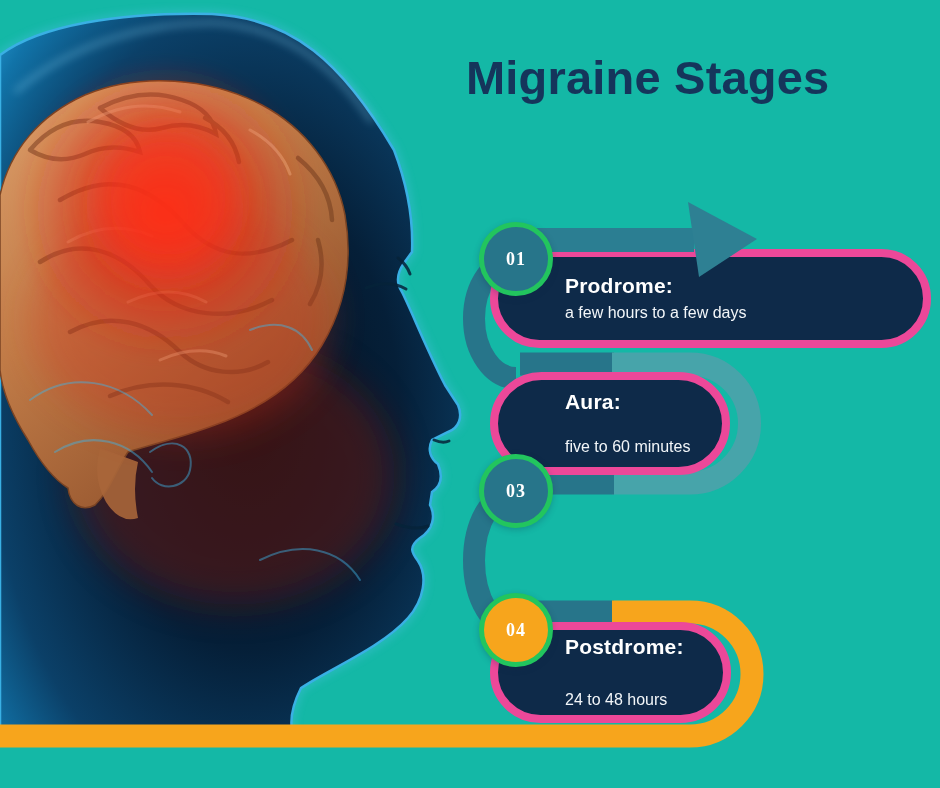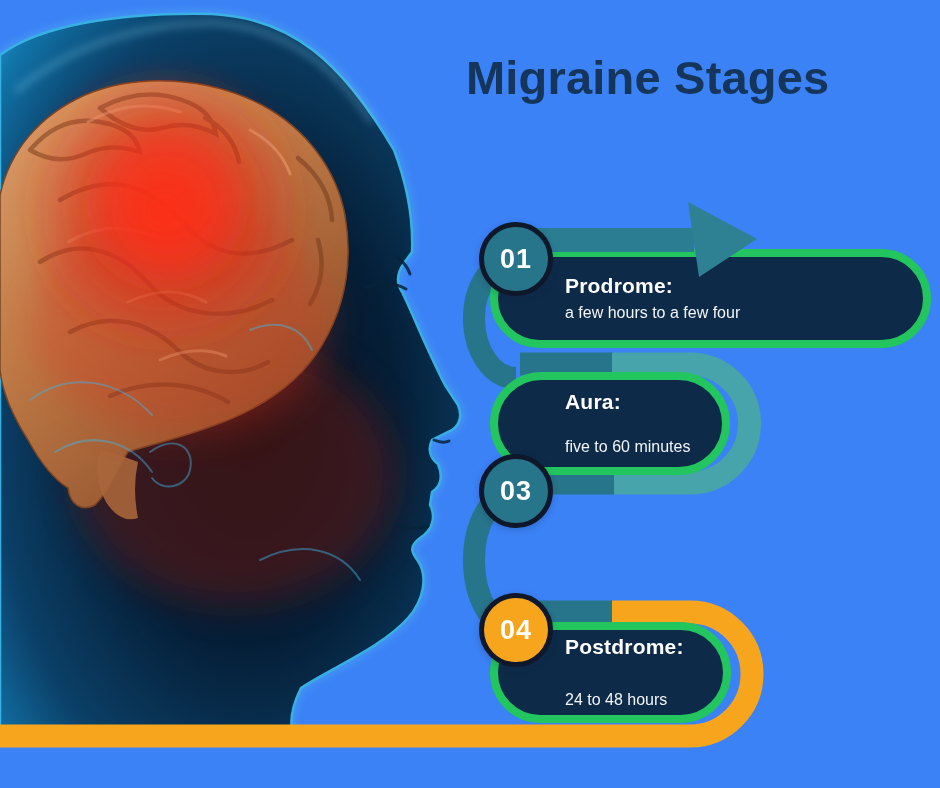--- a/index.html
+++ b/index.html
@@ -1,41 +1,42 @@
 <!DOCTYPE html>
 <html><head>
 <meta charset="utf-8">
 <style>
   html,body{margin:0;padding:0;background:#ffffff;}
   #canvas{
-    position:relative;width:940px;height:788px;background:#3b82f6;overflow:hidden;
+    position:relative;width:940px;height:788px;background:#14b8a6;overflow:hidden;
     font-family:"Liberation Sans",sans-serif;
   }
   svg{display:block;}
   .layer{position:absolute;left:0;top:0;}
   
   .title{
     position:absolute;left:466px;top:50px;width:460px;
     font-size:47px;font-weight:800;letter-spacing:.2px;color:#15355b;
   }
   
   .pill{
     position:absolute;box-sizing:border-box;
-    background:#0e2a49;border:8px solid #22c55e;border-radius:999px;
+    background:#0e2a49;border:8px solid #ec4899;border-radius:999px;
     display:flex;flex-direction:column;justify-content:center;
     padding-left:67px;z-index:3;
   }
   .pill .label{font-size:21px;font-weight:700;color:#ffffff;line-height:1.15;letter-spacing:.2px;}
   .pill .desc{font-size:16px;font-weight:400;color:#f2f6f9;line-height:1.25;margin-top:4px;}
   
   .num{
     position:absolute;box-sizing:content-box;width:64px;height:64px;border-radius:50%;
-    border:5px solid #0f172a;display:flex;align-items:center;justify-content:center;
-    font-size:27px;font-weight:700;color:#ffffff;letter-spacing:1px;z-index:6;
+    border:5px solid #22c55e;display:flex;align-items:center;justify-content:center;
+    font-size:18px;font-weight:700;color:#ffffff;letter-spacing:1px;z-index:6;
     box-shadow:0 2px 6px rgba(20,40,70,.25);
+    font-family:Liberation Serif, serif;
   }
   .teal-dark{background:#27758a;}
   .teal-light{background:#47a4aa;}
   .orange{background:#f7a51c;}
   .z0{z-index:0;} .z1{z-index:1;} .z4{z-index:4;}
 </style>
 </head>
 <body>
 
 <div id="canvas">
@@ -144,21 +145,21 @@
     <path d="M 614 483 H 505" fill="none" stroke="#27758a" stroke-width="23"></path>
 
     <path d="M 520 612 H 614" fill="none" stroke="#27758a" stroke-width="23"></path>
     <path d="M 612 612 H 690 A 62 62 0 0 1 690 736 H 0" fill="none" stroke="#f7a51c" stroke-width="23"></path>
   </svg>
 
   <div class="title">Migraine Stages</div>
 
   <div class="pill" style="left:490px;top:249px;width:441px;height:99px;">
     <div class="label">Prodrome:</div>
-    <div class="desc">a few hours to a few four</div>
+    <div class="desc">a few hours to a few days</div>
   </div>
   <div class="pill" style="left:490px;top:372px;width:240px;height:103px;gap:19px;">
     <div class="label">Aura:</div>
     <div class="desc">five to 60 minutes</div>
   </div>
   <div class="pill" style="left:490px;top:622px;width:241px;height:101px;gap:26px;">
     <div class="label">Postdrome:</div>
     <div class="desc">24 to 48 hours</div>
   </div>
 

